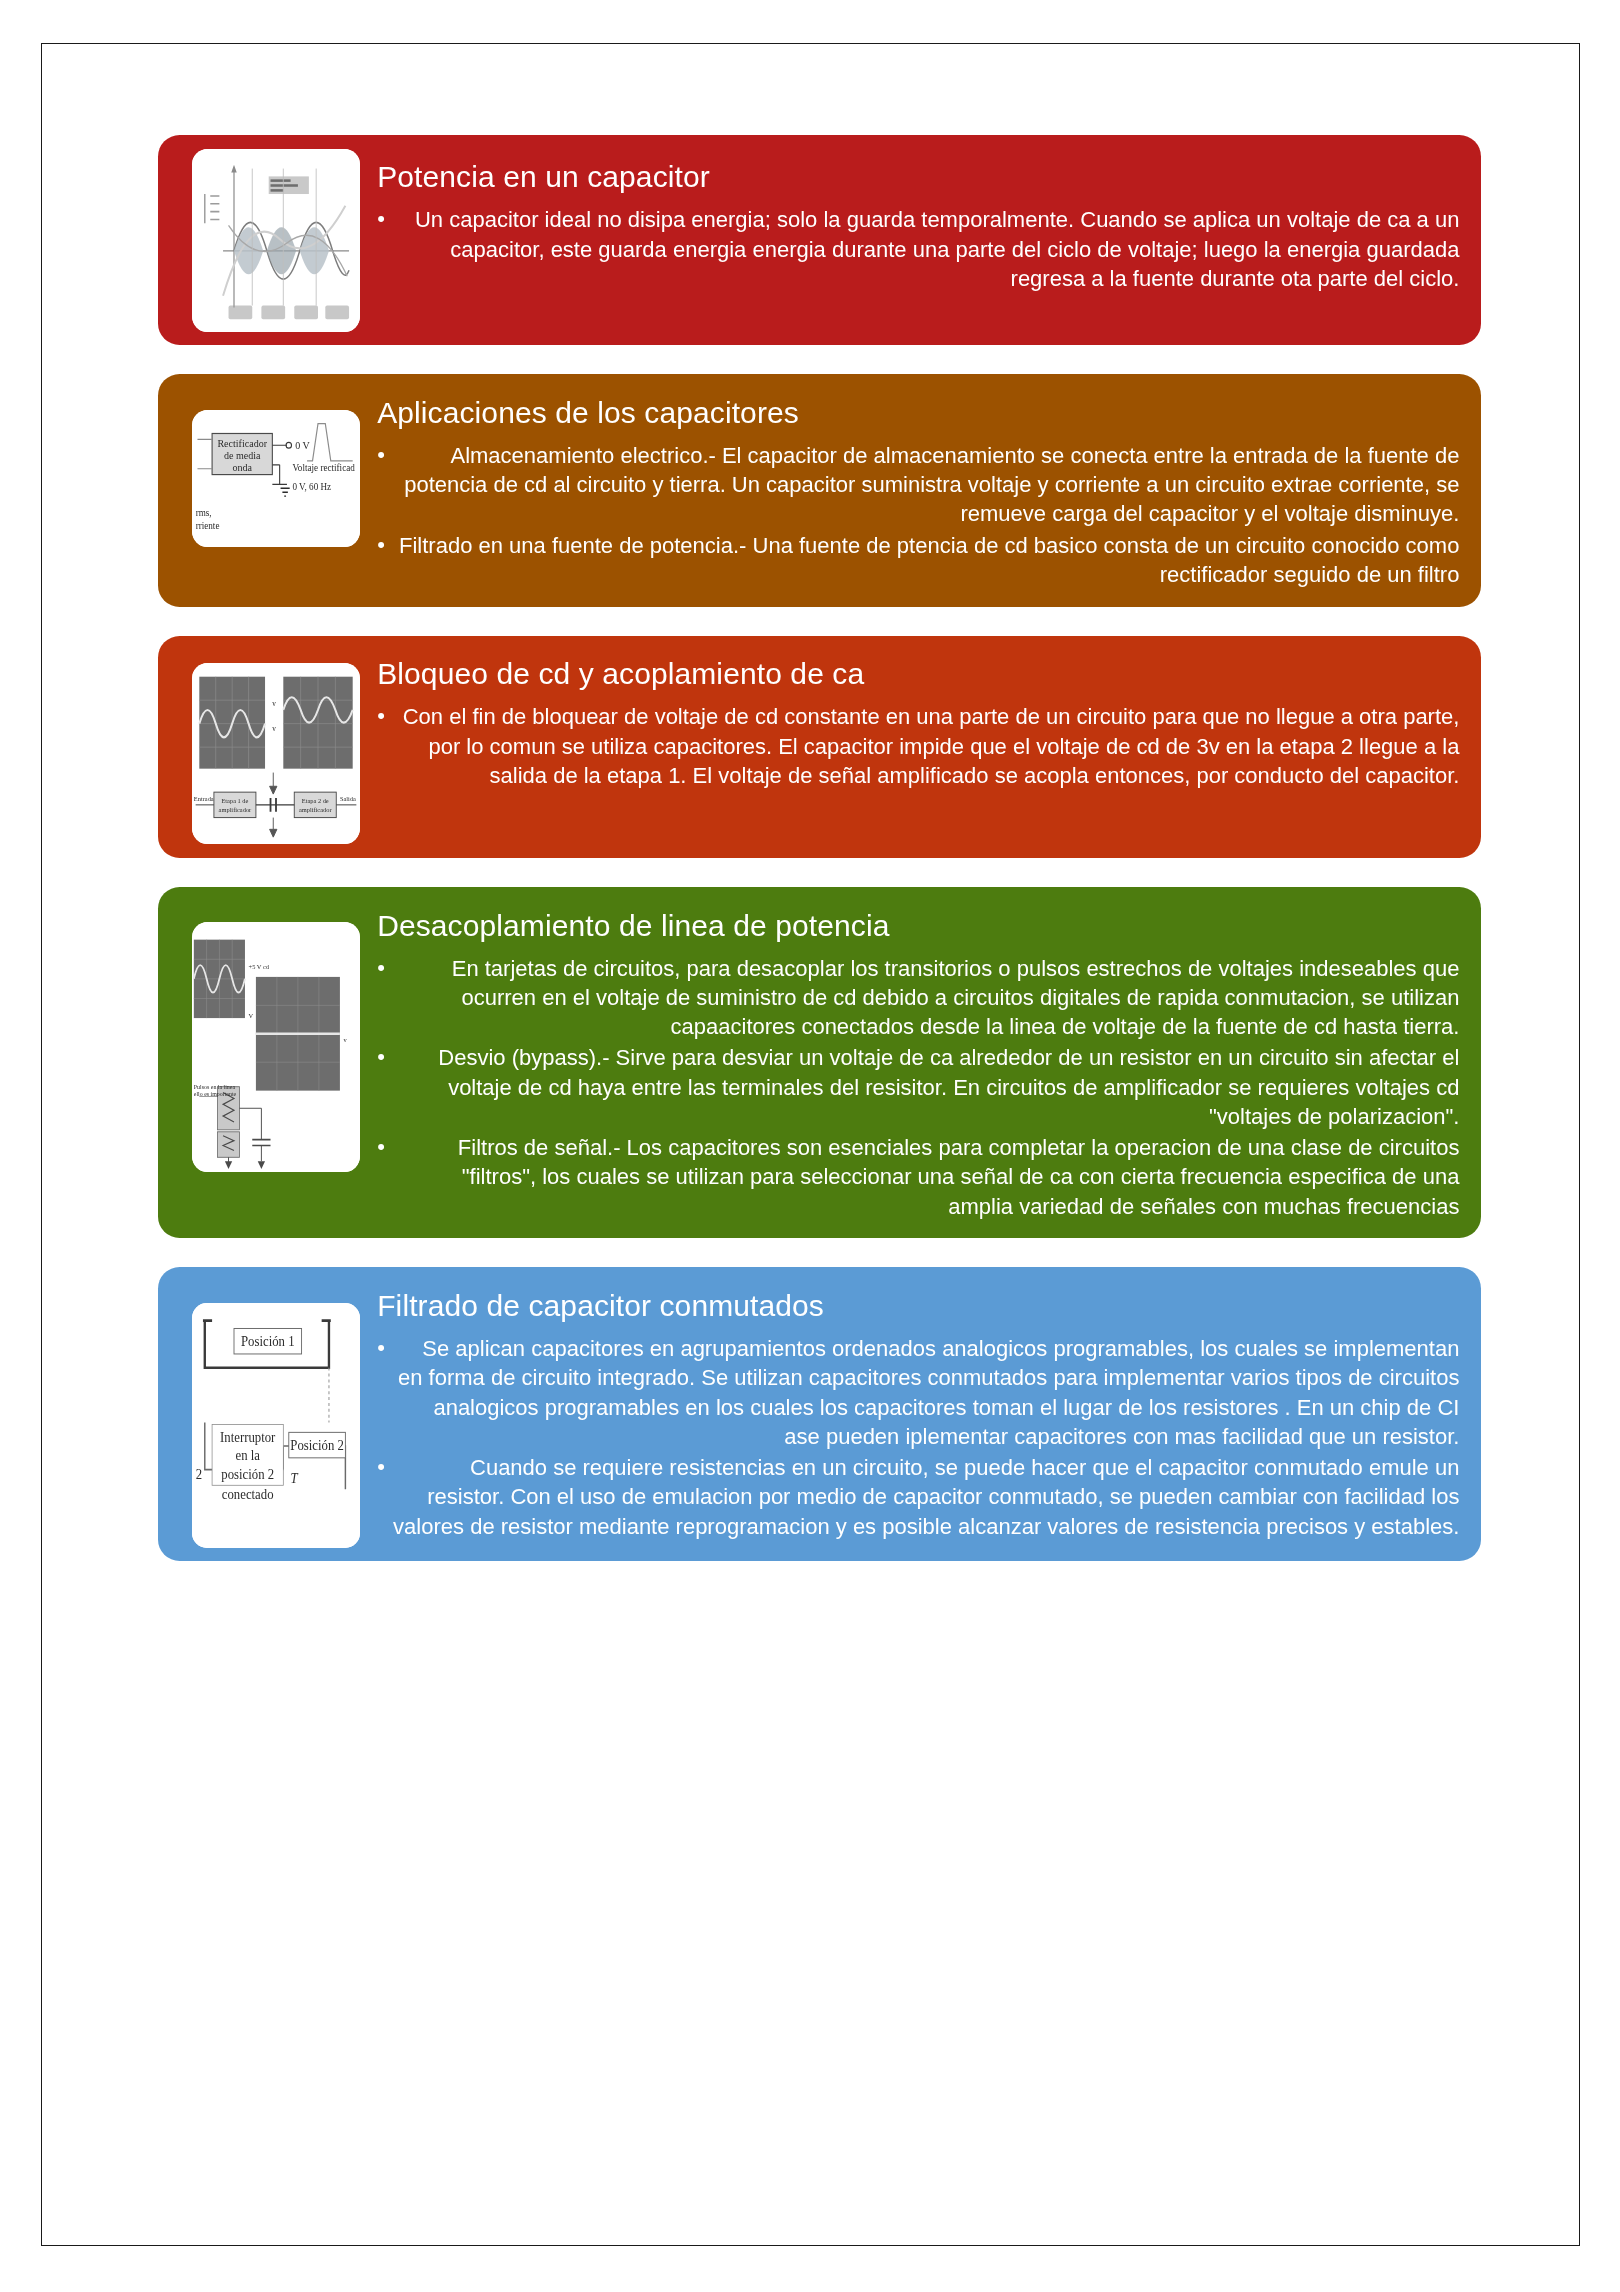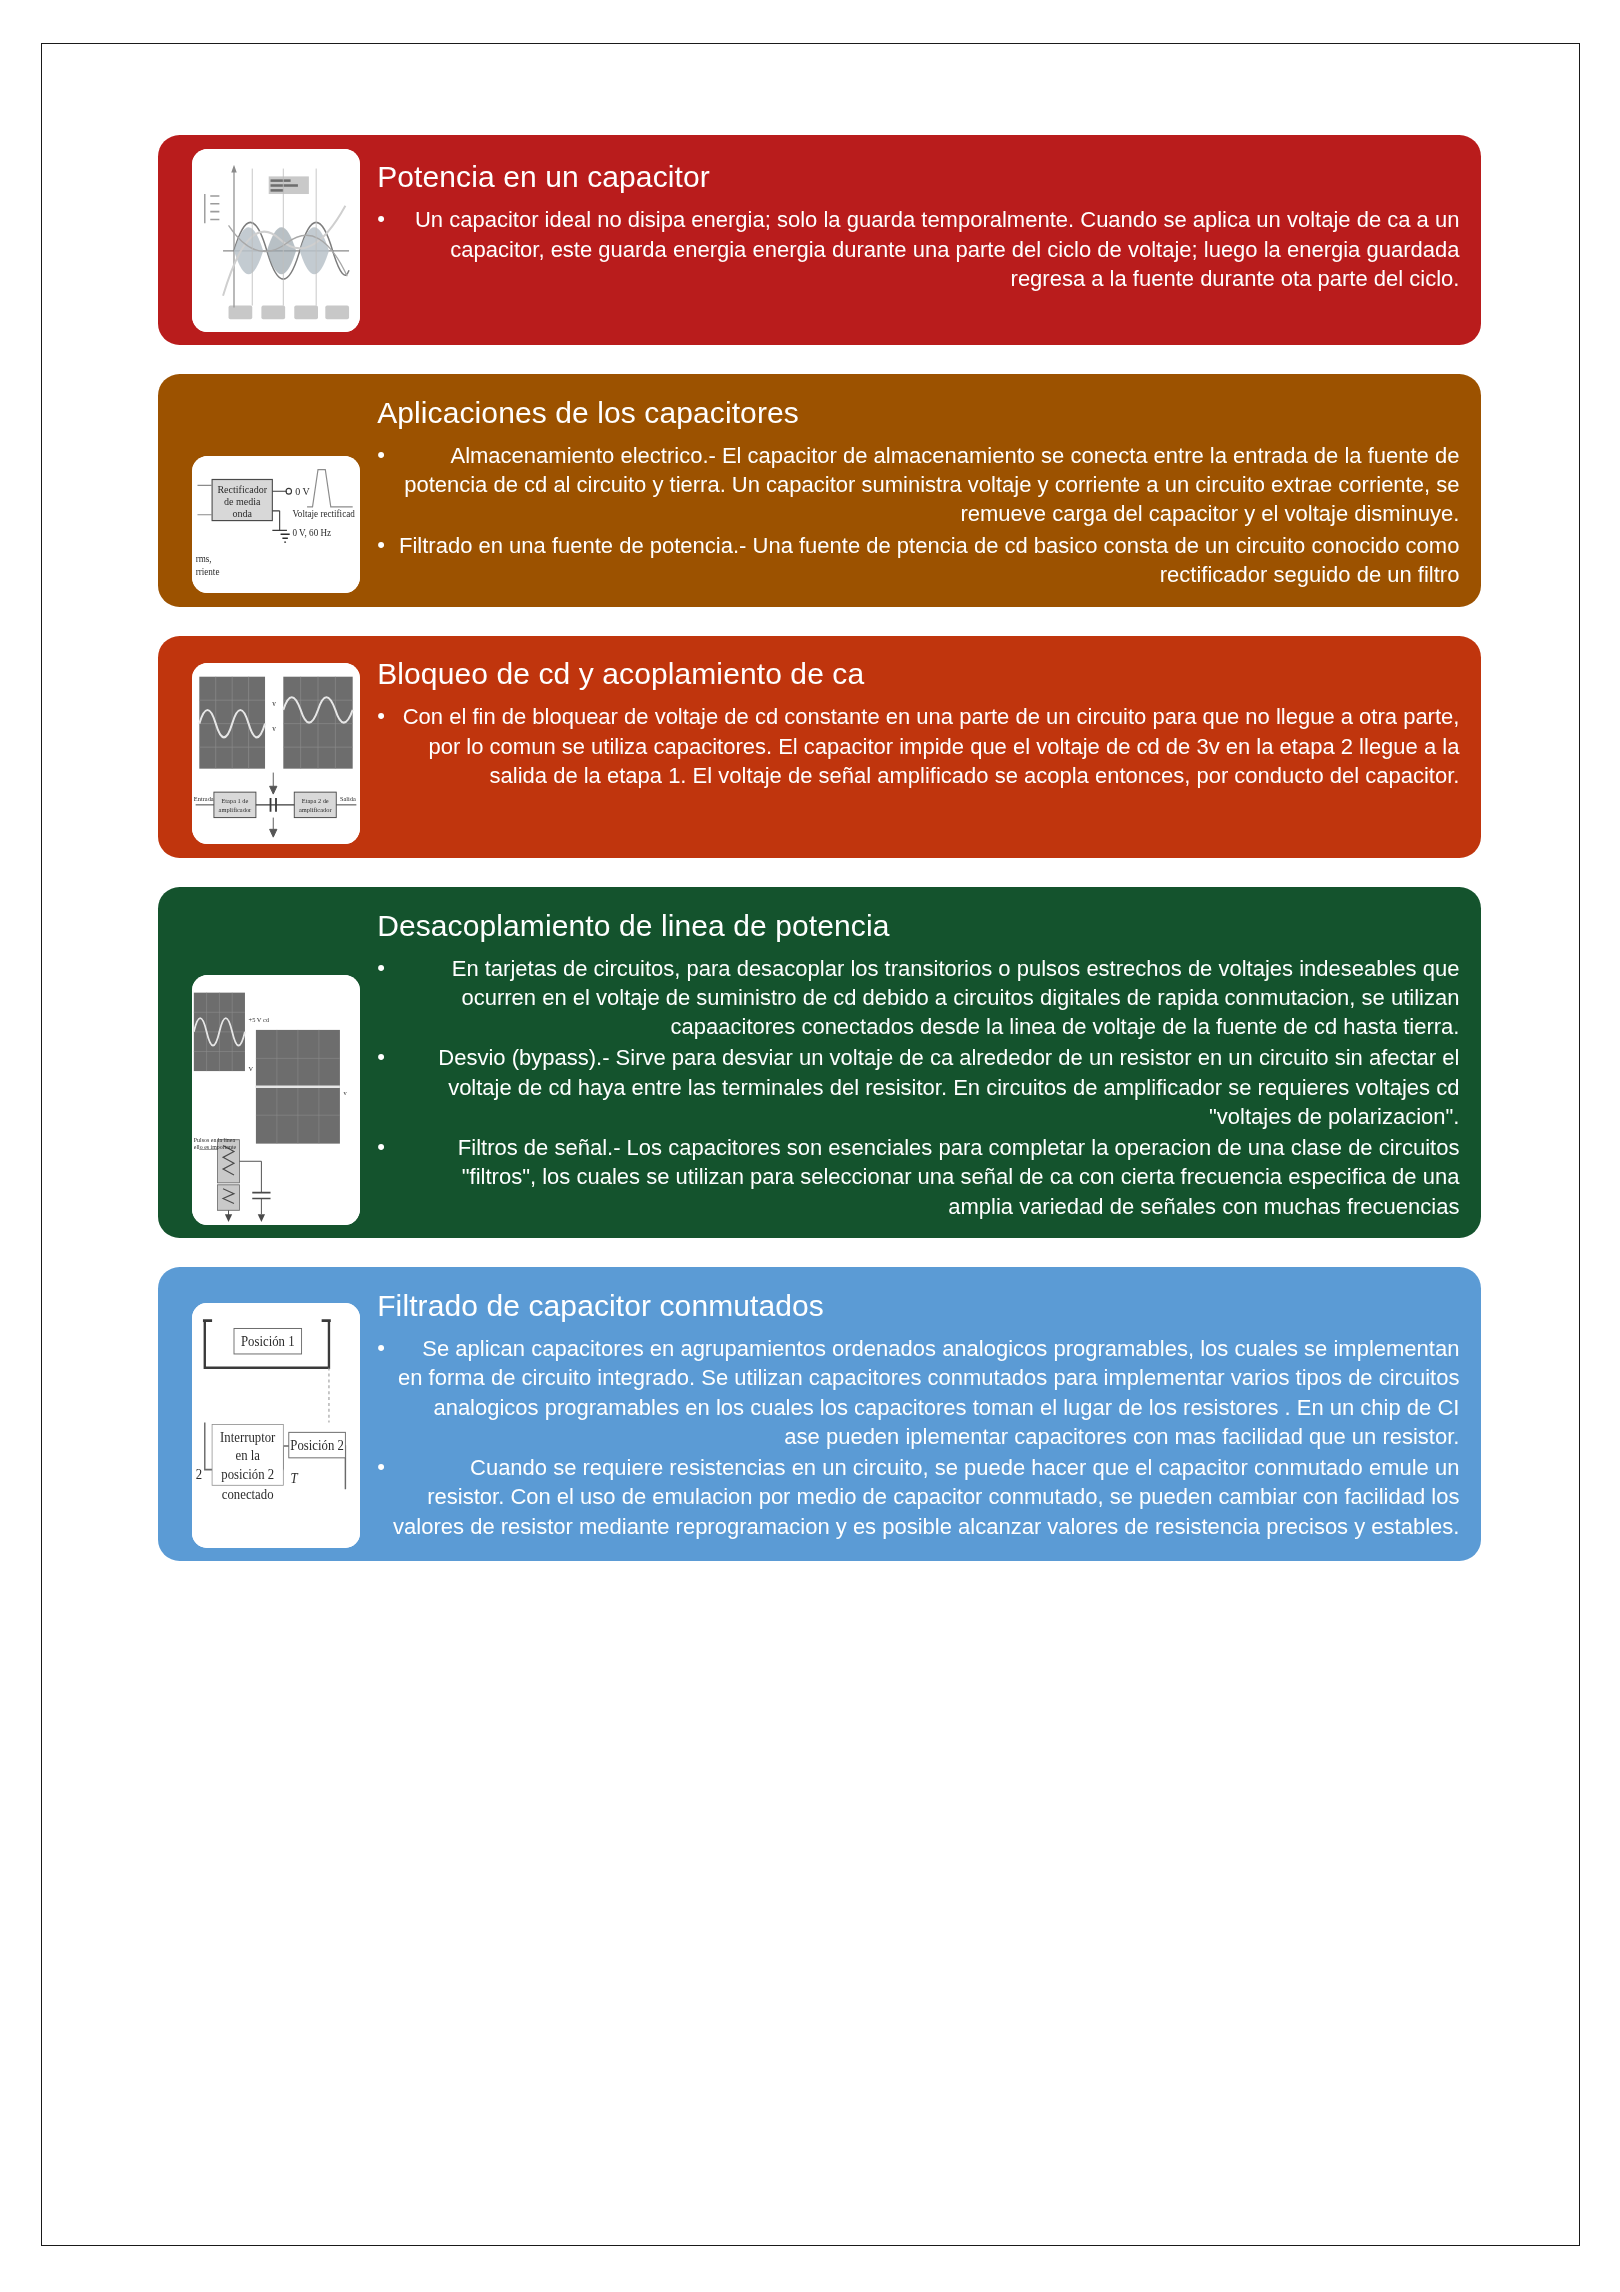--- a/index.html
+++ b/index.html
@@ -36,21 +36,21 @@
     margin-bottom: 29px;
     padding: 13.7px 0 13.7px 0;
     overflow: hidden;
   }
 
   .thumb-wrap {
     flex: 0 0 auto;
     width: 180px;
     margin-left: 21.6px;
     display: flex;
-    align-items: flex-end;
+    align-items: flex-start;
     padding-left: 12px;
   }
 
   .thumb {
     width: 180px;
     background: #ffffff;
     border-radius: 15.7px;
     position: relative;
     overflow: hidden;
   }
@@ -100,21 +100,21 @@
 
   
   .c2 { background: #9c5200; }
   .c2 .thumb { height: 137px; margin-top: 21.6px; }
 
   
   .c3 { background: #c0350d; }
   .c3 .thumb { height: 181px; margin-top: 13.7px; }
 
   
-  .c4 { background: #14532d; }
+  .c4 { background: #4d7c0f; }
   .c4 .thumb { height: 250px; margin-top: 21.6px; }
 
   
   .c5 { background: #5b9bd5; }
   .c5 .thumb { height: 245px; margin-top: 21.6px; border-radius: 15px; }
 </style>
 </head>
 <body>
 
 <div class="page">

